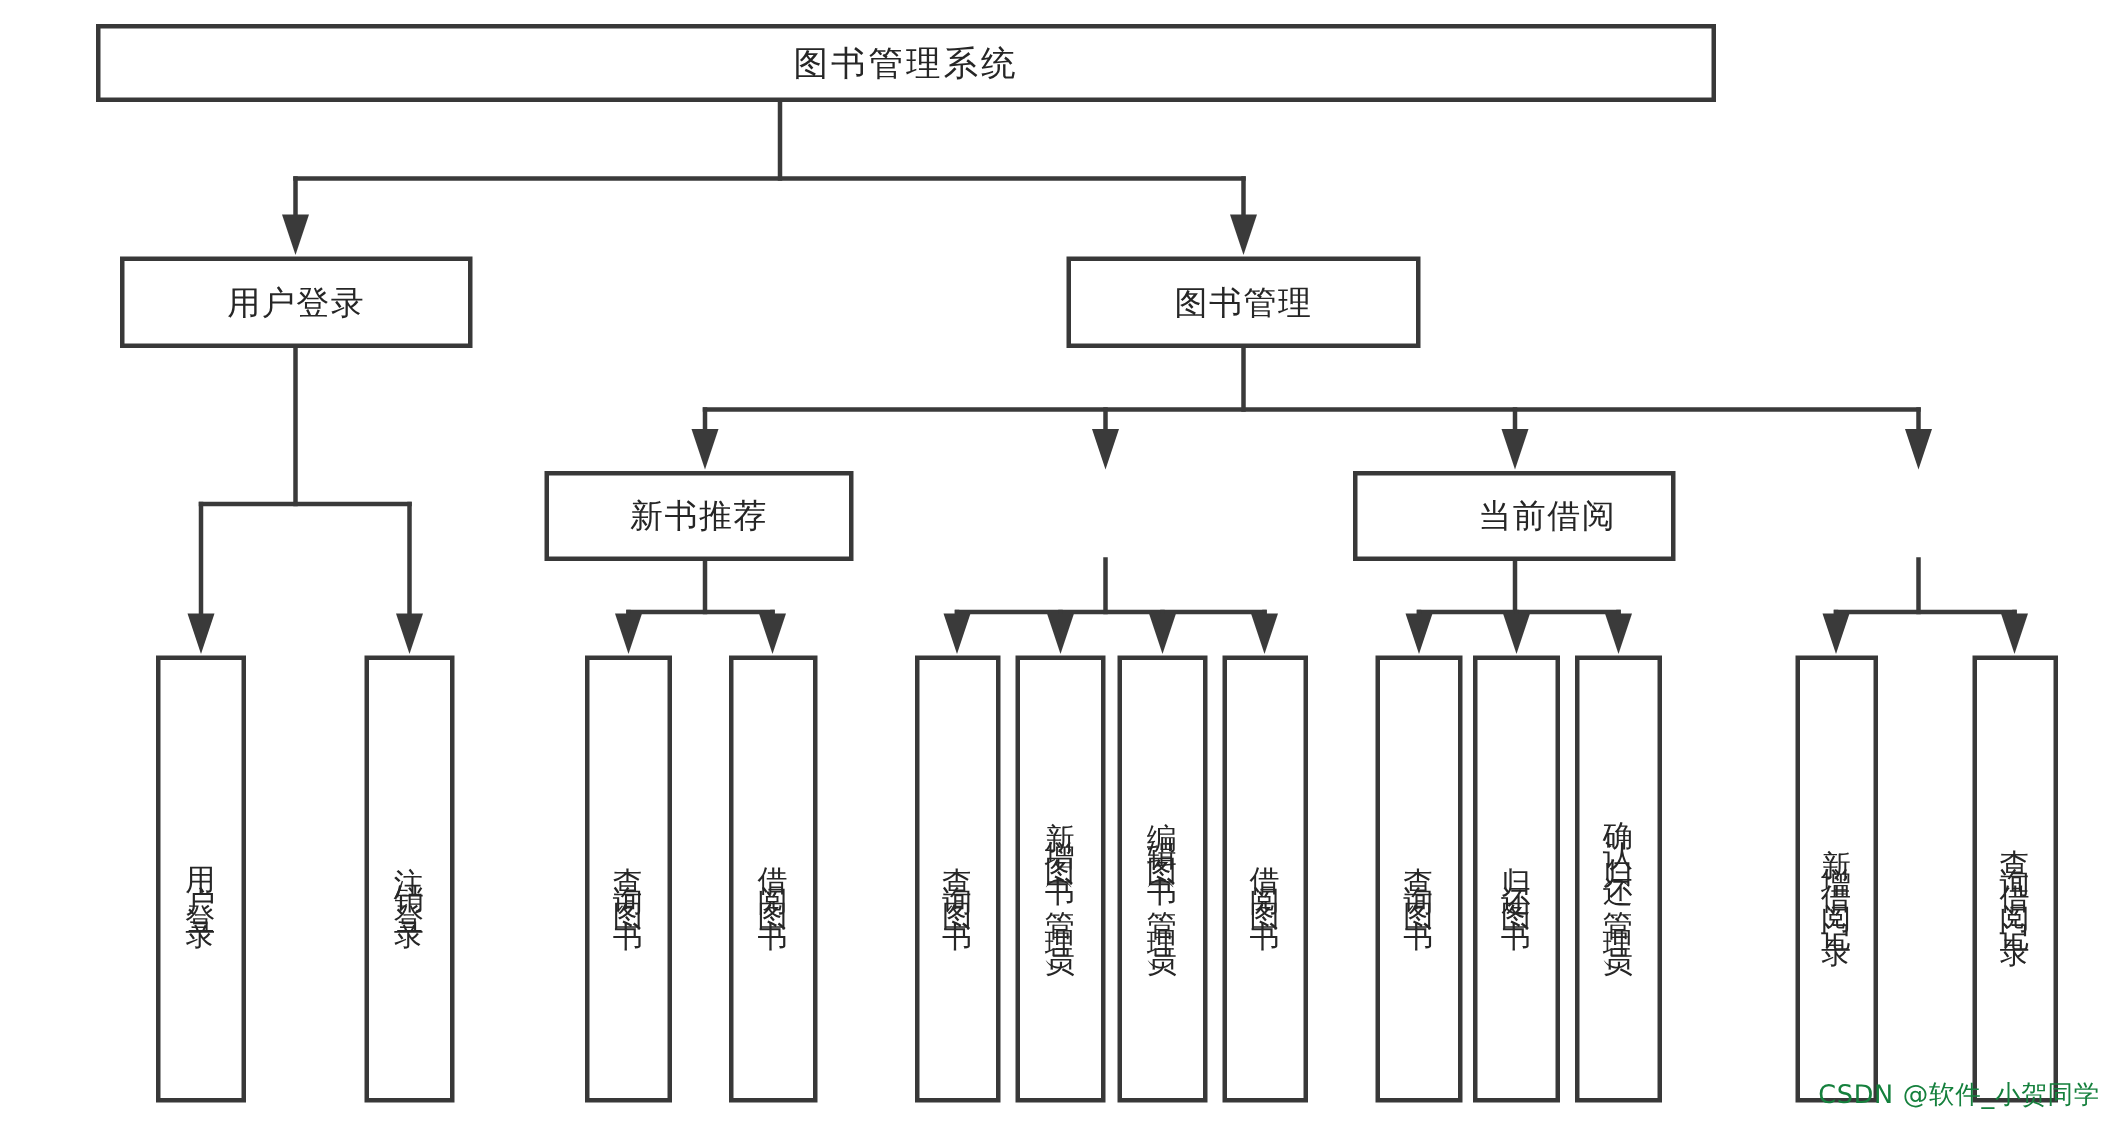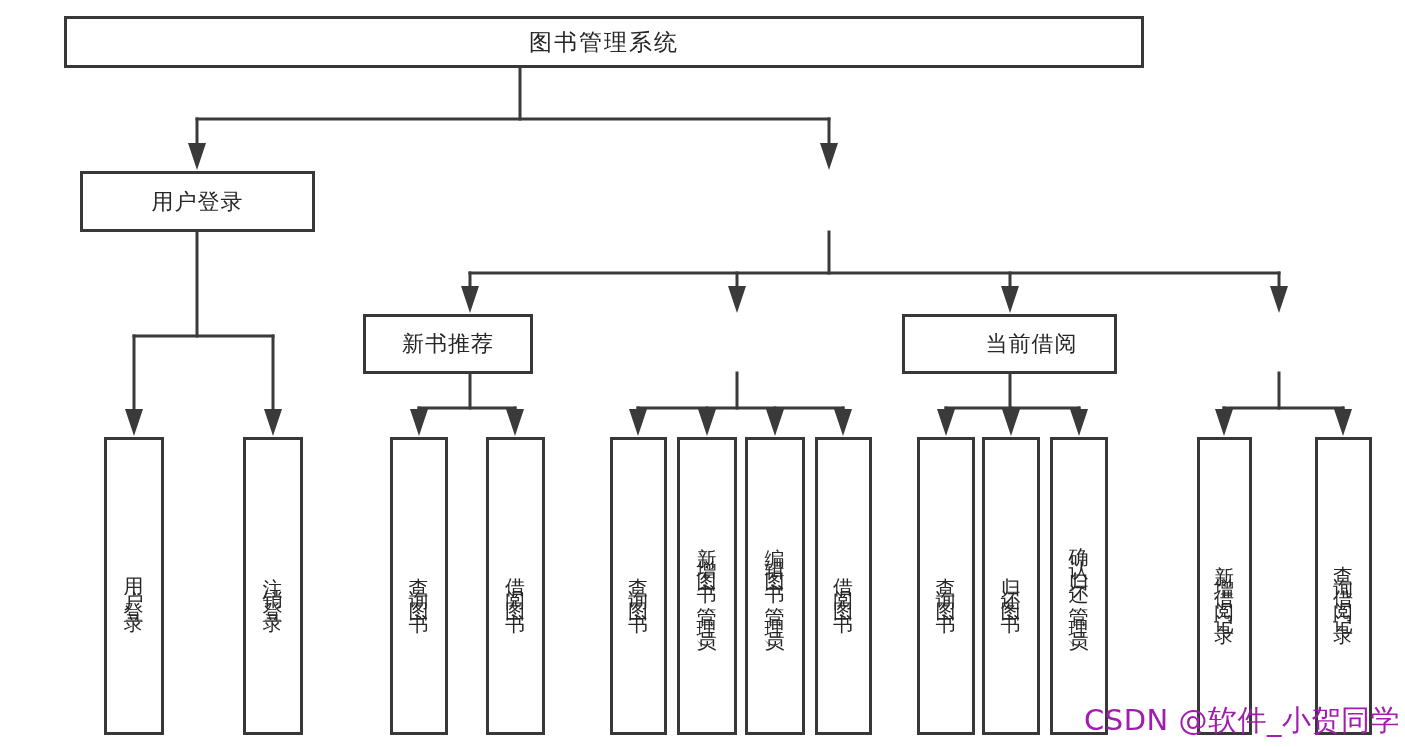--- a/index.html
+++ b/index.html
@@ -55,23 +55,23 @@
     left: 0; top: 0;
     width: 1405px; height: 747px;
     z-index: 1;
   }
   svg.wires line { stroke: #3a3a3a; stroke-width: 3; stroke-linecap: square; }
   svg.wires polygon { fill: #3a3a3a; }
   .watermark {
     position: absolute;
     right: 5px;
     bottom: 6px;
-    font-size: 29px;
+    font-size: 17px;
     letter-spacing: 0.5px;
-    color: #a21caf;
+    color: #15803d;
     z-index: 5;
     white-space: nowrap;
   }
 </style>
 </head>
 <body>
 
 <div class="canvas">
 
   <svg class="wires" viewBox="0 0 1405 747" xmlns="http://www.w3.org/2000/svg">
@@ -150,22 +150,25 @@
     </g>
   </svg>
 
   <div class="box root" style="left:20px; top:16px; width:1080px; height:52px;margin-left:44px;">
     <span class="lbl">图书管理系统</span>
   </div>
 
   <div class="box" style="left:80px; top:171px; width:235px; height:61px;">
     <span class="lbl">用户登录</span>
   </div>
-
-  <div class="box" style="left:363px; top:314px; width:170px; height:60px;">
+  <div class="box" style="left:711px; top:171px; width:236px; height:61px;">
+    <span class="lbl">图书管理</span>
+  </div>
+
+  <div class="box" style="left:363px; top:314px; width:206px; height:60px;">
     <span class="lbl">新书推荐</span>
   </div>
   <div class="box" style="left:902px; top:314px; width:215px; height:60px;padding-left:44px;">
     <span class="lbl">当前借阅</span>
   </div>
 
   <div class="leaf" style="left:104px; width:60px;">
     <span class="vlbl">用户登录</span>
   </div>
   <div class="leaf" style="left:243px; width:60px;">

